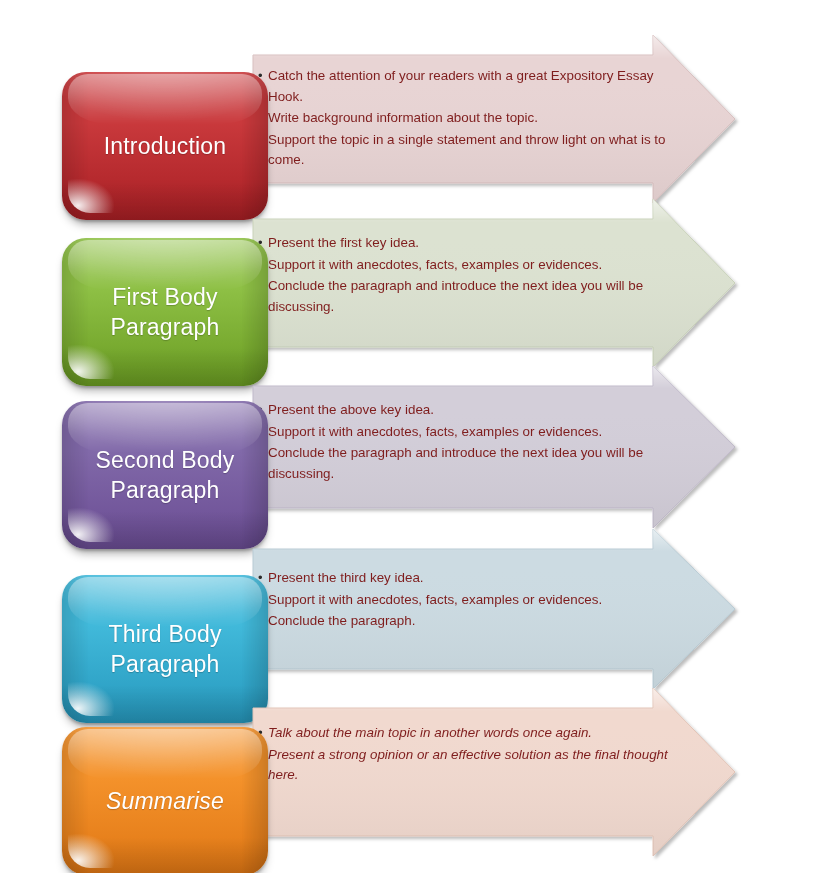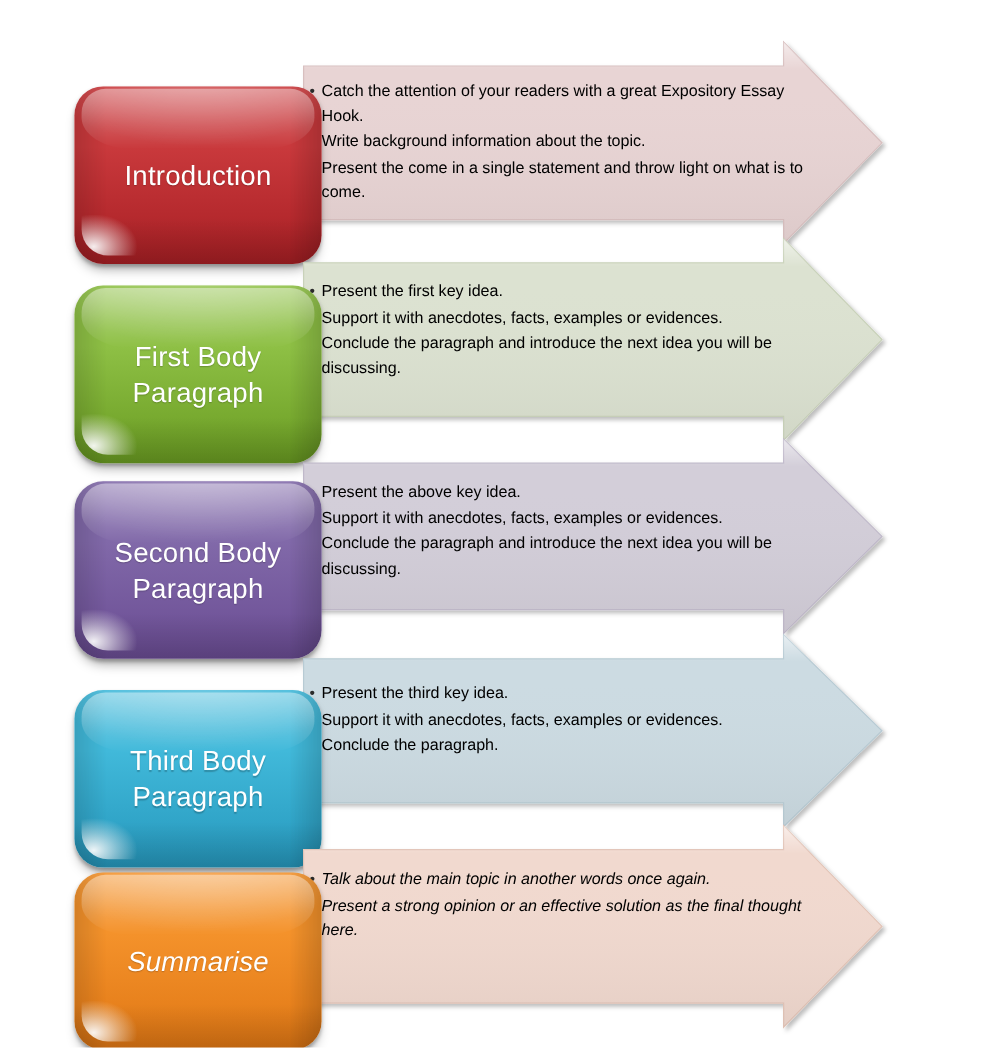--- a/index.html
+++ b/index.html
@@ -26,21 +26,21 @@
   .arrow-wrap svg{display:block;overflow:visible;}
 
   
   .bullets{
     position:absolute;
     left:258px;
     width:415px;
     margin:0;
     padding:0;
     list-style:none;
-    color:#000000;
+    color:#7f1d1d;
     font-size:13.4px;
     line-height:20.5px;
   }
   .bullets li{
     position:relative;
     padding-left:10px;
     margin:0 0 1px 0;
     text-indent:0;
   }
   .bullets li:before{
@@ -126,21 +126,21 @@
               <feDropShadow dx="2.5" dy="2.5" stdDeviation="1.6" flood-color="#000000" flood-opacity=".26"></feDropShadow>
             </filter>
           </defs>
           <polygon points="0,24 400,24 400,4 482,88 400,172 400,152 0,152" fill="#e8d4d4" stroke="#d8bfbf" stroke-width="1" filter="url(#as0)"></polygon>
           <polygon points="0,24 400,24 400,4 482,88 400,172 400,152 0,152" fill="url(#ag0)"></polygon>
         </svg>
       </div>
       <ul class="bullets" style="top: 35px;">
         <li>Catch the attention of your readers with a great Expository Essay Hook.</li>
         <li>Write background information about the topic.</li>
-        <li>Present the come in a single statement and throw light on what is to come.</li>
+        <li>Support the topic in a single statement and throw light on what is to come.</li>
       </ul>
       <div class="chip" style="top: 7px; background: linear-gradient(rgb(201, 57, 60) 0%, rgb(201, 57, 60) 34%, rgb(168, 31, 36) 100%);">
         <span class="vig"></span>
         <span class="gloss"></span>
         <span class="shade"></span>
         <span class="glow"></span>
         <span class="label">Introduction</span>
       </div>
     </div>
     <div class="row" style="top: 197px;">

